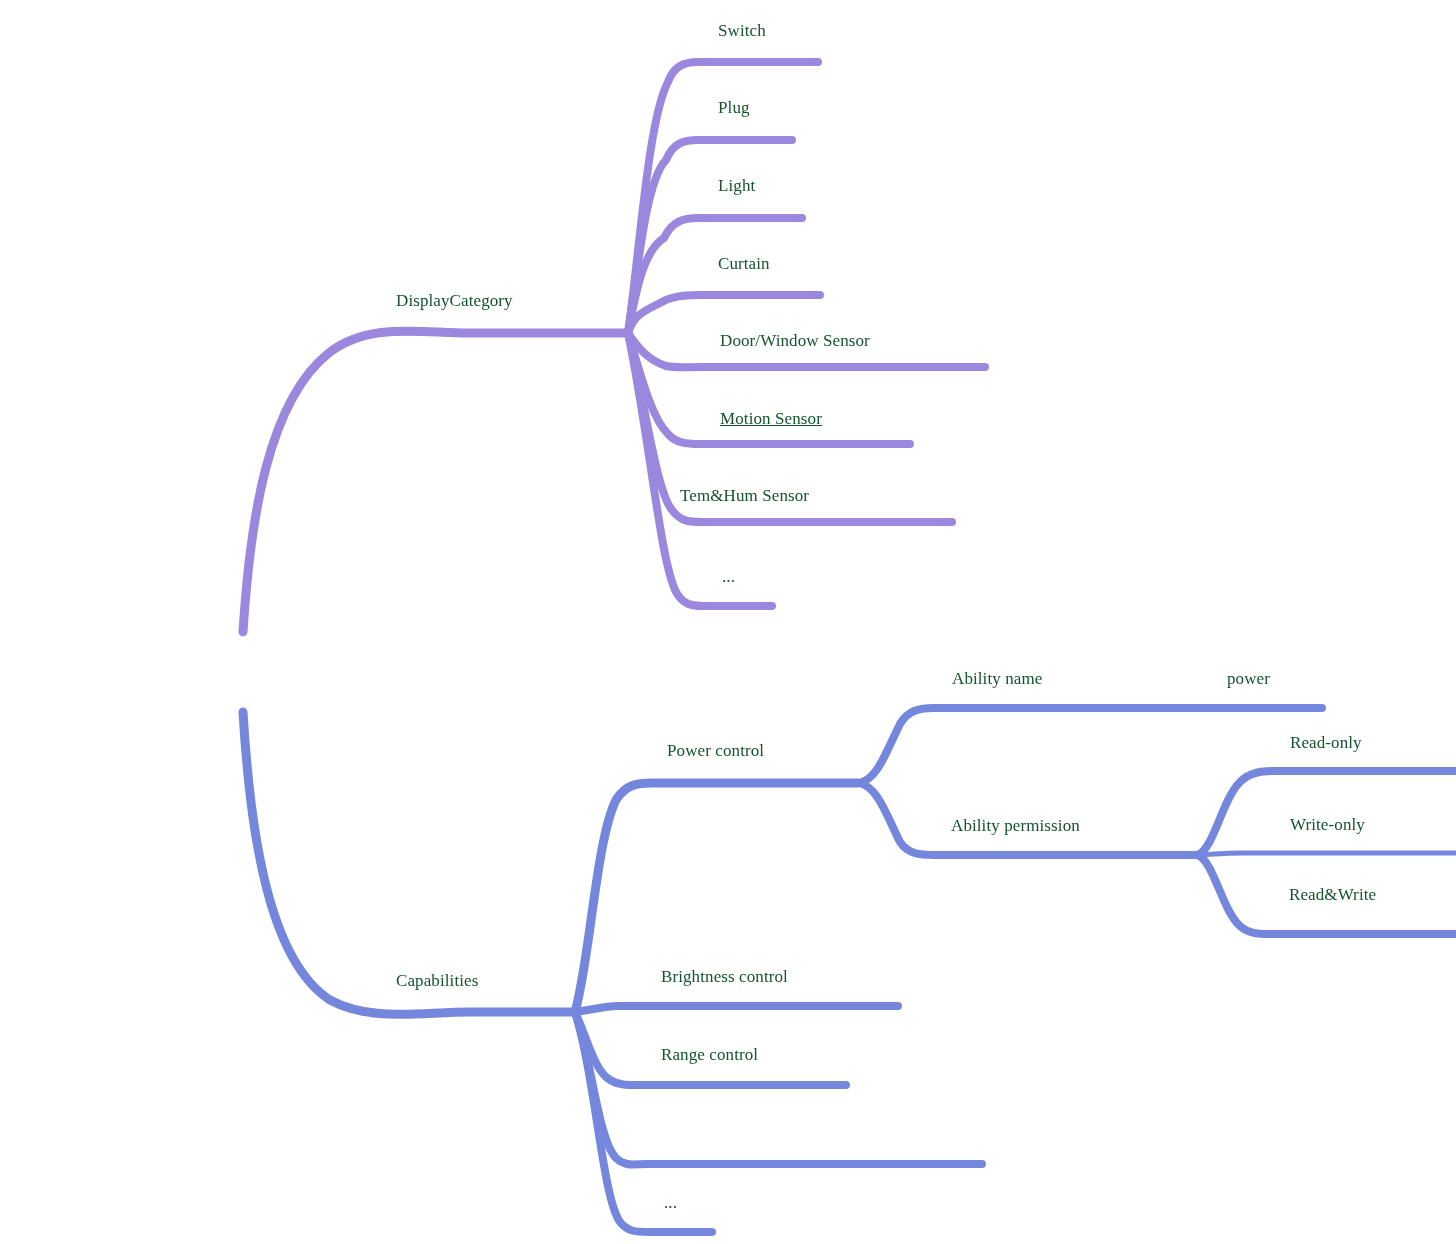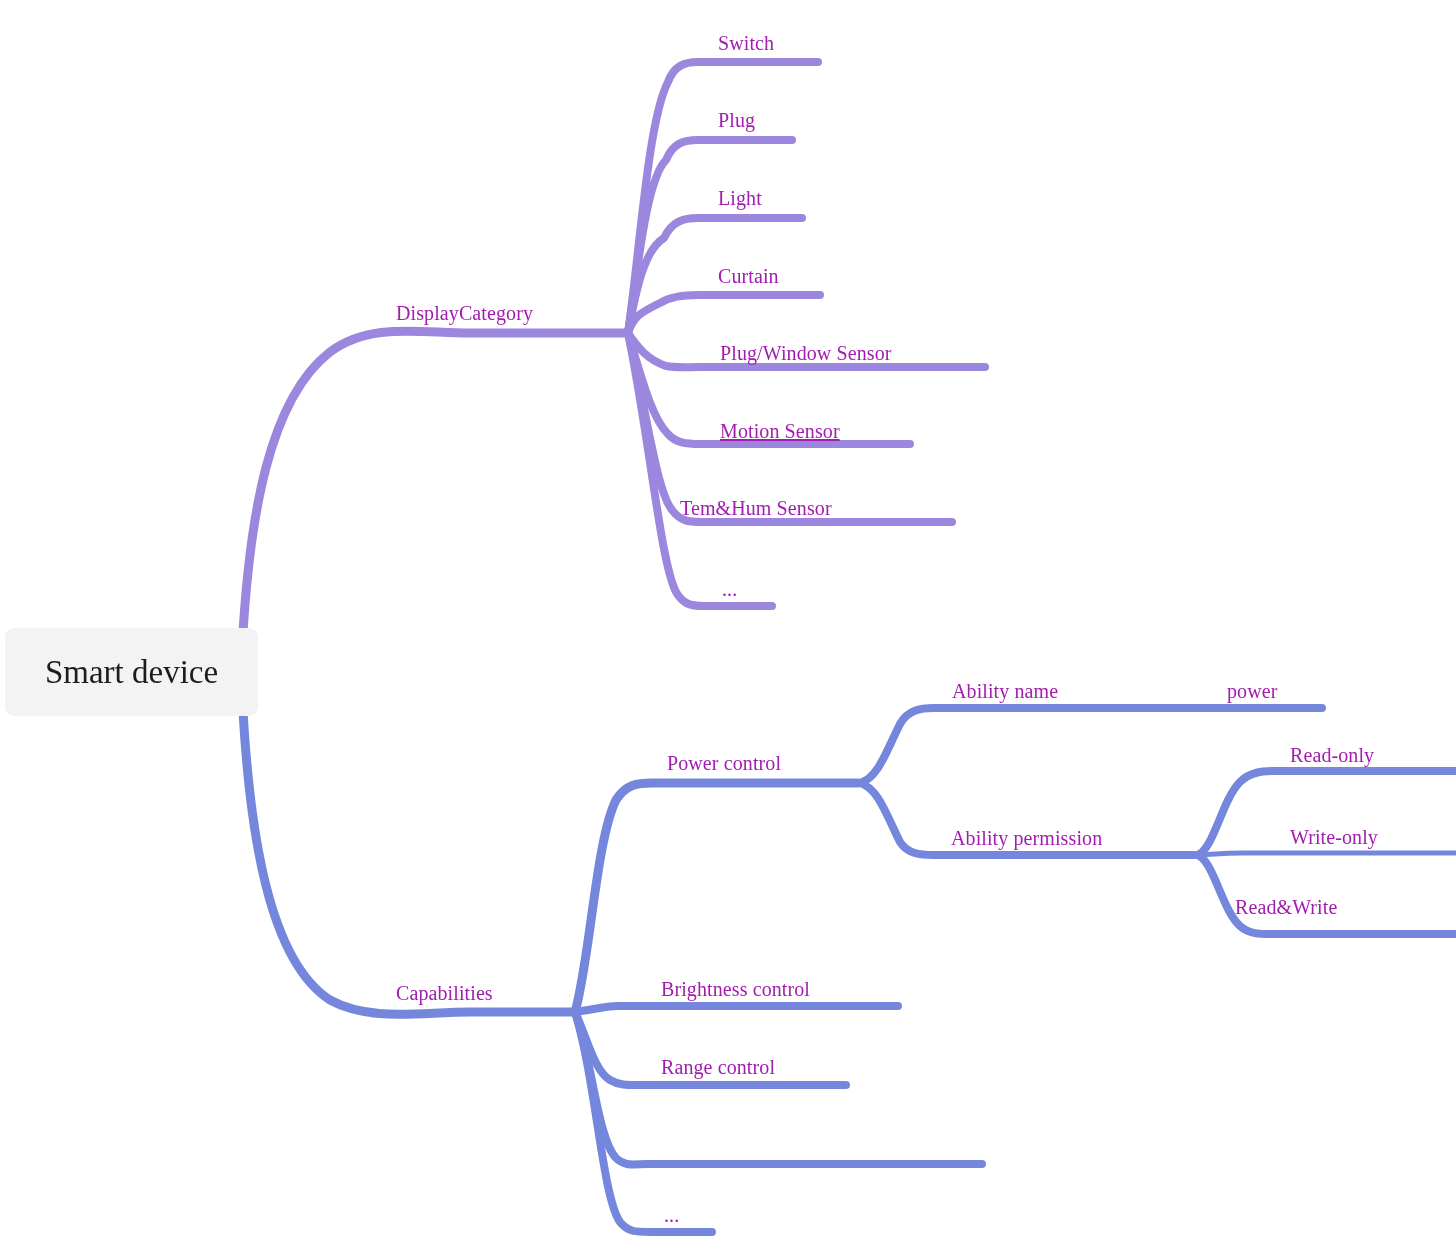--- a/index.html
+++ b/index.html
@@ -17,27 +17,26 @@
   }
   #edges {
     position: absolute;
     left: 0;
     top: 0;
     width: 1456px;
     height: 1244px;
   }
   .node-label {
     position: absolute;
-    color: #a21caf;
+    color: #14532d;
     font-family: "Liberation Serif", "DejaVu Serif", serif;
-    font-size: 20px;
+    font-size: 17px;
     line-height: 30px;
     white-space: nowrap;
     letter-spacing: 0.1px;
-    margin-top: 12px;
   }
   .root-node {
     position: absolute;
     background: #f3f3f3;
     border-radius: 9px;
     display: flex;
     align-items: center;
     justify-content: center;
     font-family: "Liberation Serif", "DejaVu Serif", serif;
     font-size: 33px;
@@ -92,23 +91,20 @@
       <path stroke-width="8" d="M 860 783 C 878 788 886 814 900 842 C 908 854 920 855 934 855 L 1196 855"></path>
 
       <path stroke-width="8" d="M 1198 855 C 1214 848 1222 800 1240 782 C 1250 772 1262 771 1276 771 L 1456 771"></path>
 
       <path stroke-width="5" d="M 1198 855 C 1216 854 1228 853 1242 853 L 1456 853"></path>
 
       <path stroke-width="8" d="M 1198 855 C 1214 862 1222 910 1240 926 C 1250 935 1262 934 1276 934 L 1456 934"></path>
     </g>
   </svg>
 
-  <div class="root-node" style="left:5px; top:628px; width:253px; height:88px;">
-    <span>Smart device</span>
-  </div>
 
   <div class="node-label" style="left:396px; top:286px;">
     <span>DisplayCategory</span>
   </div>
 
   <div class="node-label" style="left:396px; top:966px;">
     <span>Capabilities</span>
   </div>
 
   <div class="node-label" style="left:718px; top:16px;">
@@ -121,21 +117,21 @@
 
   <div class="node-label" style="left:718px; top:171px;">
     <span>Light</span>
   </div>
 
   <div class="node-label" style="left:718px; top:249px;">
     <span>Curtain</span>
   </div>
 
   <div class="node-label" style="left:720px; top:326px;">
-    <span>Plug/Window Sensor</span>
+    <span>Door/Window Sensor</span>
   </div>
 
   <div class="node-label" style="left:720px; top:404px;text-decoration:underline;">
     <span>Motion Sensor</span>
   </div>
 
   <div class="node-label" style="left:680px; top:481px;text-align:center;">
     <span>Tem&amp;Hum Sensor</span>
   </div>
 
@@ -173,17 +169,17 @@
   </div>
 
   <div class="node-label" style="left:1290px; top:728px;">
     <span>Read-only</span>
   </div>
 
   <div class="node-label" style="left:1290px; top:810px;">
     <span>Write-only</span>
   </div>
 
-  <div class="node-label" style="left:1235px; top:880px;">
+  <div class="node-label" style="left:1289px; top:880px;">
     <span>Read&amp;Write</span>
   </div>
 
 </div>
 
 </body></html>

